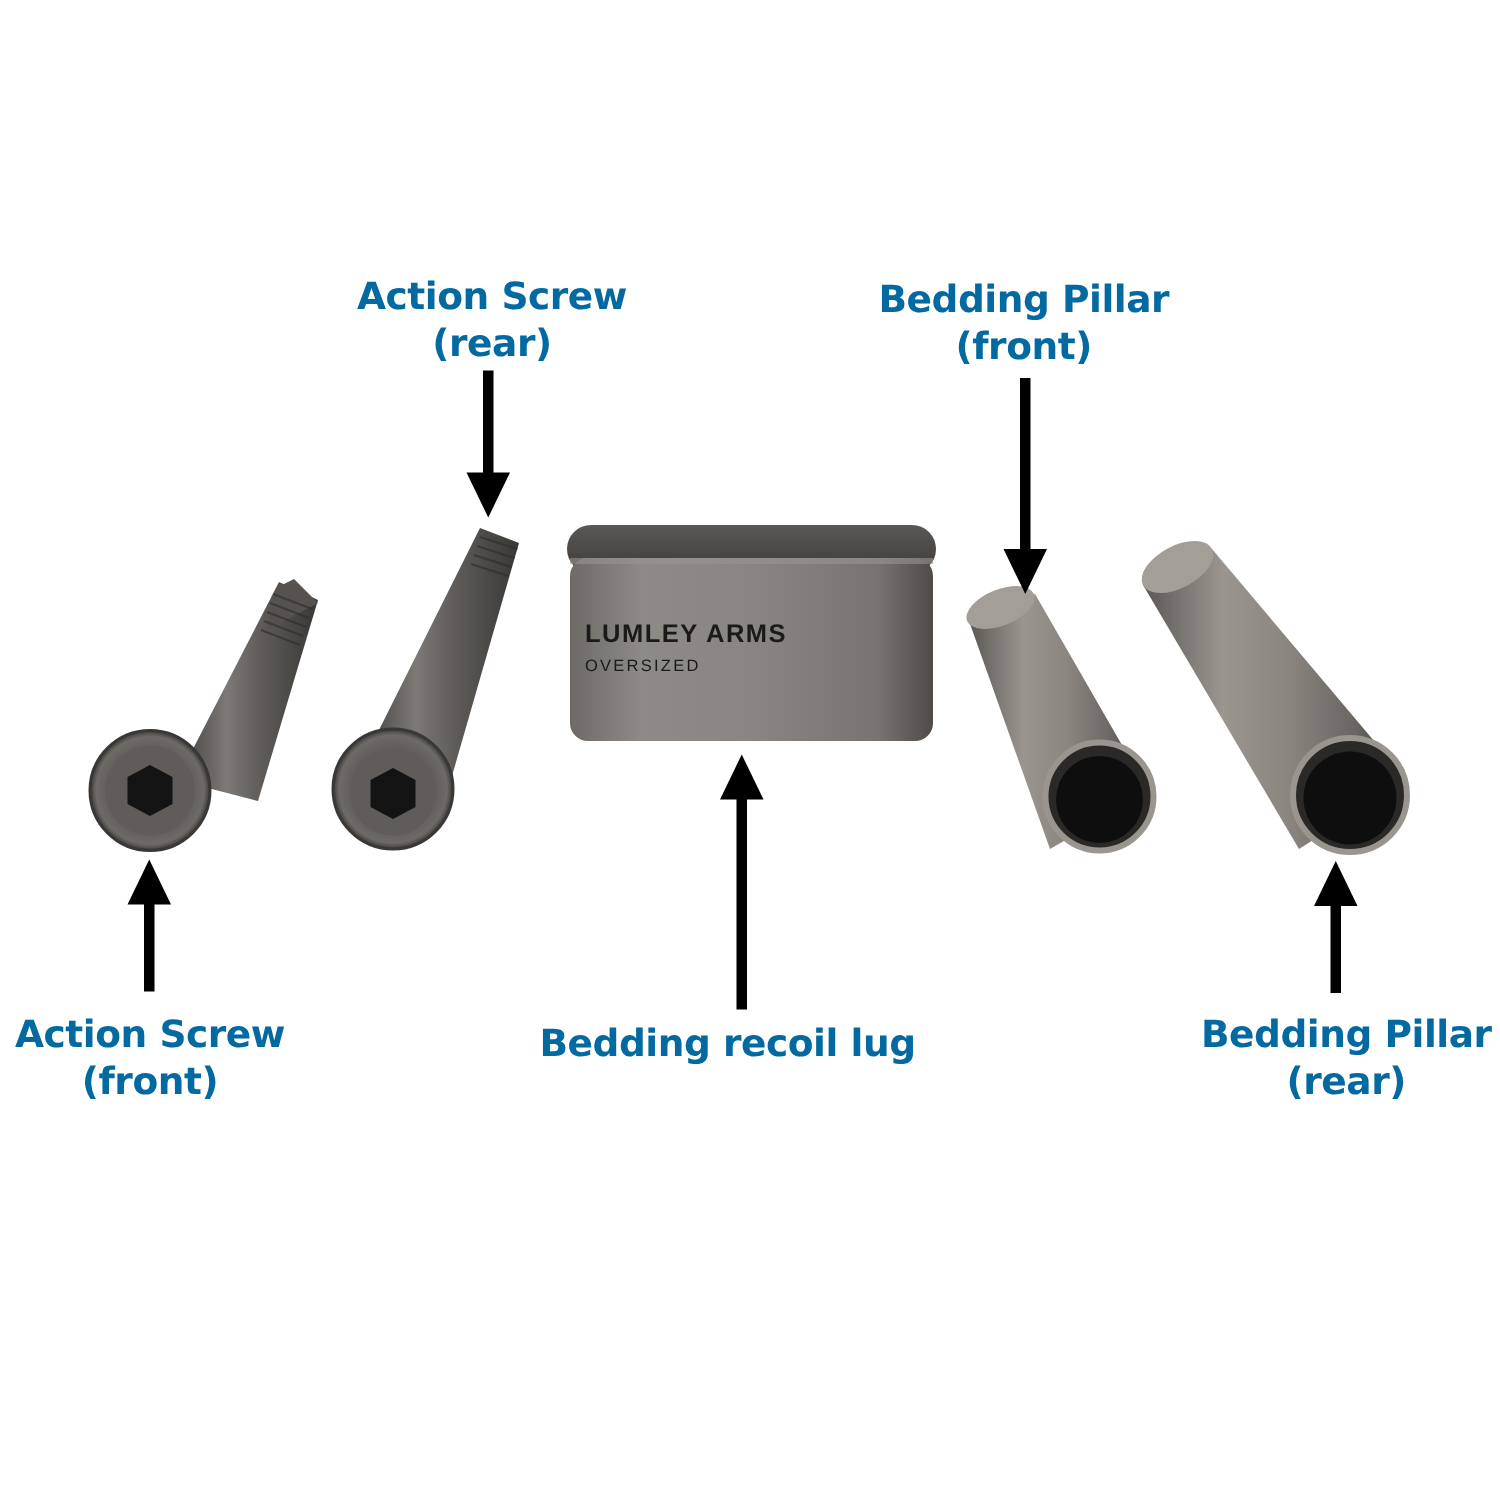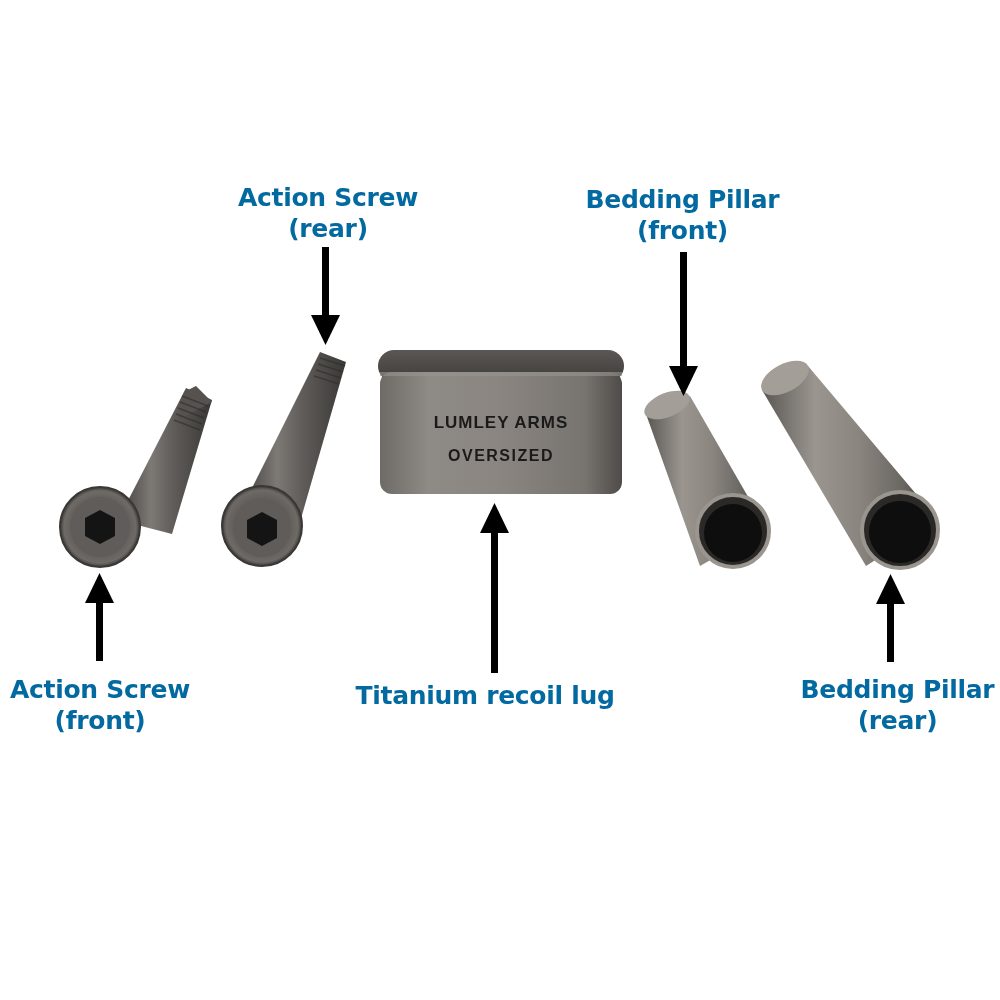--- a/index.html
+++ b/index.html
@@ -1,20 +1,20 @@
 <!DOCTYPE html>
 <html><head>
 <meta charset="utf-8">
 <style>
   html, body { margin: 0; padding: 0; background: #ffffff; }
   body { width: 1000px; height: 1000px; position: relative; overflow: hidden; font-family: "DejaVu Sans", sans-serif; }
   .label { position: absolute; text-align: center; font-weight: bold; font-size: 25px; line-height: 31px; color: #0369a1; letter-spacing: -0.3px; }
   .label span { display: block; }
   svg.parts { position: absolute; left: 0; top: 0; }
-  .lug-text { position: absolute; font-family: "Liberation Sans", sans-serif; text-align: center; color: #1a1a1a; letter-spacing: 1px; }
+  .lug-text { position: absolute; font-family: "Liberation Sans", sans-serif; text-align: left; color: #1a1a1a; letter-spacing: 1px; }
 </style>
 </head>
 <body>
 
 <svg class="parts" width="1000" height="1000" viewBox="0 0 1000 1000">
   <defs>
     <linearGradient id="metalA" x1="0" y1="0" x2="1" y2="0">
       <stop offset="0" stop-color="#3f3d3b"></stop>
       <stop offset="0.35" stop-color="#7d7975"></stop>
       <stop offset="0.6" stop-color="#5e5b58"></stop>
@@ -110,38 +110,38 @@
     <rect x="491" y="531" width="7" height="142"></rect>
   </g>
   <g fill="#000">
     <polygon points="876,604 905,604 890.5,574"></polygon>
     <rect x="887" y="602" width="7" height="60"></rect>
   </g>
 </svg>
 
 <div class="lug-text" style="left:390px; top:412px; width:222px;">
   <div style="font-size:17px; line-height:22px; font-weight:bold;">LUMLEY ARMS</div>
-  <div style="font-size:16px; line-height:20px; font-weight:bold; letter-spacing:1.5px;margin-top:12px;">OVERSIZED</div>
+  <div style="font-size:11px; line-height:20px; font-weight:normal; letter-spacing:1.5px;">OVERSIZED</div>
 </div>
 
 <div class="label" style="left:218px; top:182px; width:220px;">
   <span>Action Screw</span>
   <span>(rear)</span>
 </div>
 
 <div class="label" style="left:560px; top:184px; width:245px;">
   <span>Bedding Pillar</span>
   <span>(front)</span>
 </div>
 
 <div class="label" style="left:-10px; top:674px; width:220px;">
   <span>Action Screw</span>
   <span>(front)</span>
 </div>
 
 <div class="label" style="left:345px; top:680px; width:280px;">
-  <span>Titanium recoil lug</span>
+  <span>Bedding recoil lug</span>
 </div>
 
 <div class="label" style="left:775px; top:674px; width:245px;">
   <span>Bedding Pillar</span>
   <span>(rear)</span>
 </div>
 
 </body></html>

